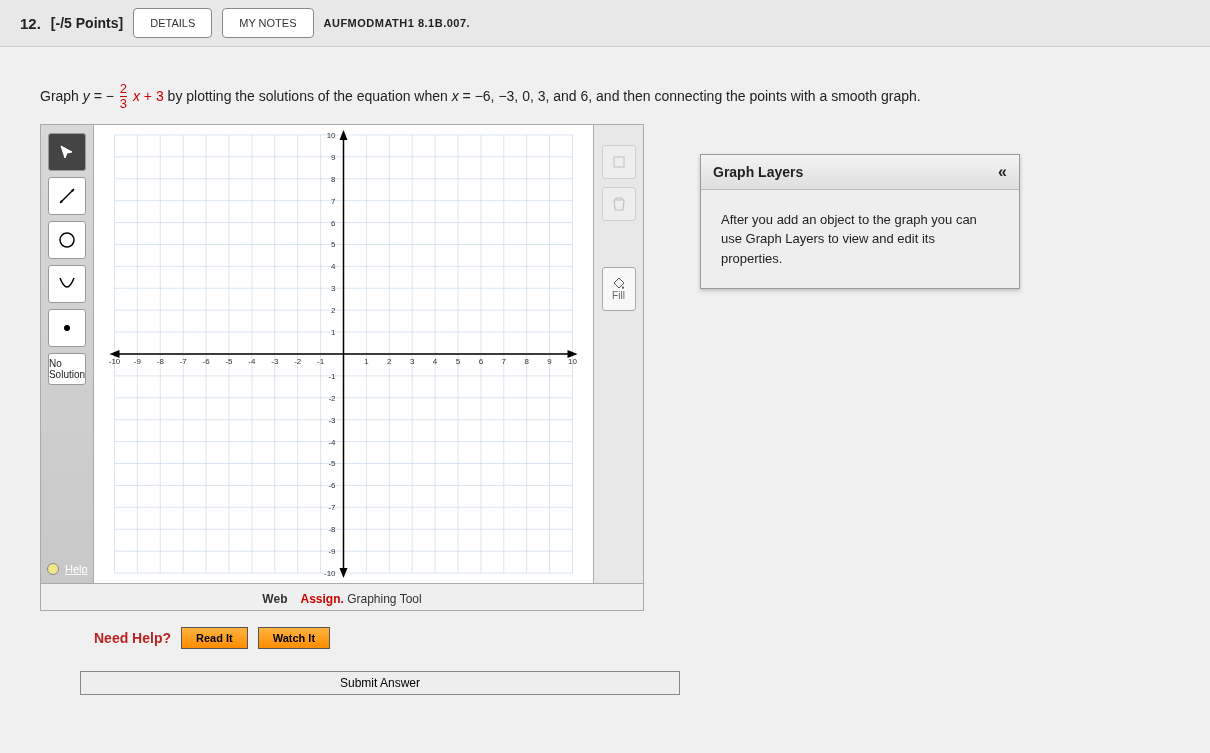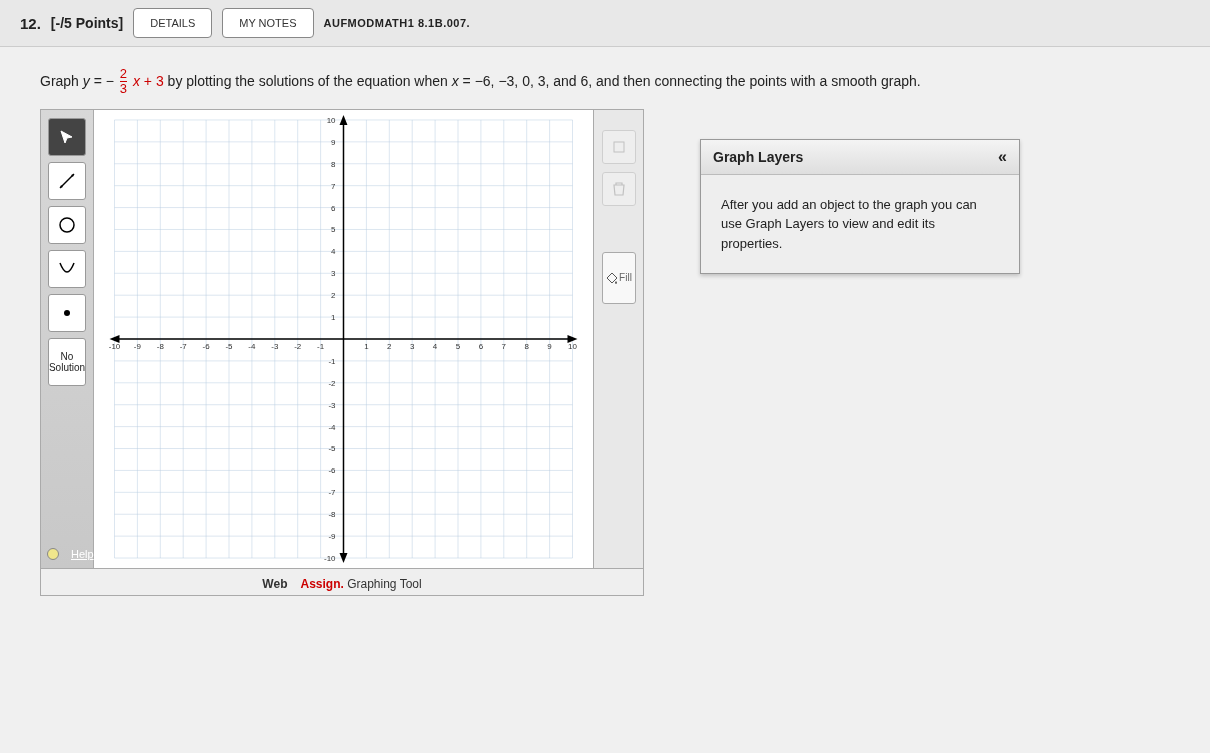--- a/index.html
+++ b/index.html
@@ -25,21 +25,21 @@
       background: #fff;
       border: 1px solid #888;
       border-radius: 4px;
       padding: 8px 16px;
       font-size: 11px;
       cursor: pointer;
       color: #333;
     }
     .assignment { font-size: 11px; font-weight: bold; letter-spacing: 0.5px; }
     .content { padding: 20px 40px; }
-    .question-text { font-size: 14px; margin-bottom: 12px; line-height: 1.8; }
+    .question-text { font-size: 14px; margin-bottom: 12px; line-height: 1.8; margin-top: 15px; }
     .frac {
       display: inline-block;
       vertical-align: middle;
       text-align: center;
       margin: 0 2px;
       color: #c00;
     }
     .frac .num { display:block; border-bottom: 1px solid #c00; font-size:13px; line-height:1.1; }
     .frac .den { display:block; font-size:13px; line-height:1.1; }
     .redeq { color: #c00; }
@@ -71,25 +71,25 @@
     .tool {
       width: 38px; height: 38px;
       background: #fff;
       border: 1px solid #999;
       border-radius: 3px;
       display:flex; align-items:center; justify-content:center;
       cursor:pointer;
       font-size: 18px;
     }
     .tool.selected { background:#444; color:#fff; }
-    .tool.small { font-size:10px; height:48px; line-height:1.1; text-align:center; }
+    .tool.small { font-size:10px; height:32px; line-height:1.1; }
     .help-link {
       position:absolute; bottom:8px; left:6px;
       font-size:11px; color:#fff; text-decoration:underline;
-      display:flex; align-items:flex-start; gap:12px;
+      display:flex; align-items:flex-start; gap:6px;
       cursor:pointer;
     }
     .help-link .bulb { width:12px;height:12px;border-radius:50%;background:#f0e68c;border:1px solid #888;}
 
     .canvas-box {
       position: relative;
       width: 500px;
       height: 460px;
       background:#fff;
       border: 1px solid #aaa;
@@ -105,21 +105,21 @@
       border-left:none;
       display:flex; flex-direction:column; align-items:center;
       gap:8px; padding-top:20px;
       height:460px;
     }
     .side-btn {
       width:34px; height:34px; border:1px solid #aaa; border-radius:3px;
       background:#f8f8f8; display:flex; align-items:center; justify-content:center;
       font-size:11px; cursor:pointer; color:#666;
     }
-    .side-btn.labeled { flex-direction:row; height:52px; font-size:10px; }
+    .side-btn.labeled { flex-direction:column; height:44px; font-size:10px; }
     .branding {
       text-align:center; padding:8px 0 4px; font-size:12px; color:#333;
       border:1px solid #aaa; border-top:none; background:#efefef;
       width: 604px;
     }
     .branding .assign { color:#c00; font-weight:bold;padding-left:13px; }
 
     .graph-layers {
       width: 320px;
       border: 1px solid #999;
@@ -330,21 +330,27 @@
                 <path d="M11 10 q2 2 0 3 q-2 -1 0 -3" fill="#555"></path>
               </svg>
             <span>Fill</span>
           </div>
         </div>
       </div>
       <div class="branding">
         <b>Web</b><span class="assign">Assign.</span><span> Graphing Tool</span>
       </div>
 
-
+      <div class="need-help">
+        <span class="need-help-label">Need Help?</span>
+        <button class="orange-btn">Read It</button>
+        <button class="orange-btn">Watch It</button>
+      </div>
+
+      <button class="submit-btn">Submit Answer</button>
     </div>
 
     <div class="graph-layers" style="margin-top:30px;">
       <div class="gl-header">
         <span>Graph Layers</span>
         <span class="collapse-icon">«</span>
       </div>
       <div class="gl-body">After you add an object to the graph you can use Graph Layers to view and edit its properties.</div>
     </div>
   </div>

